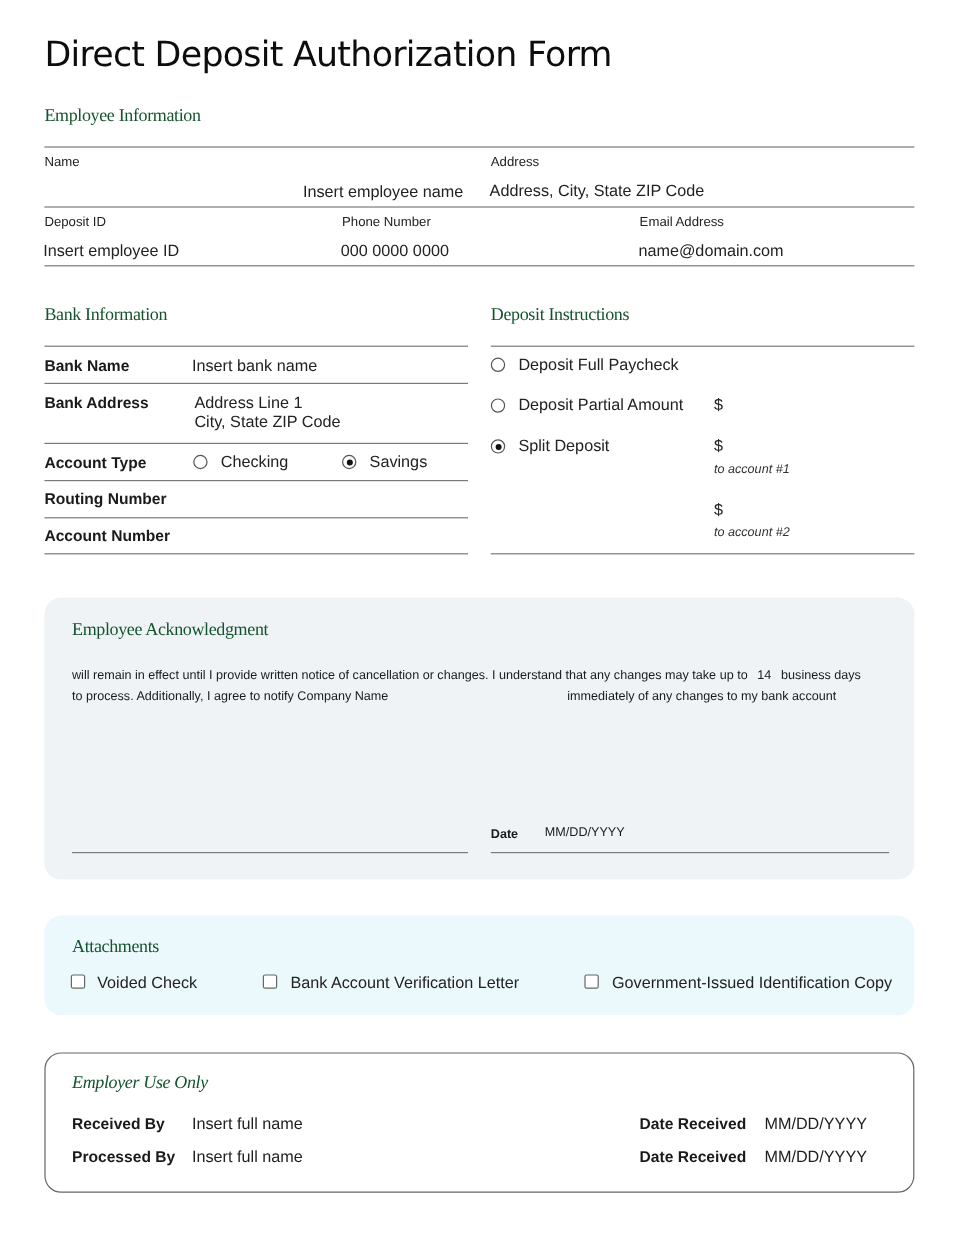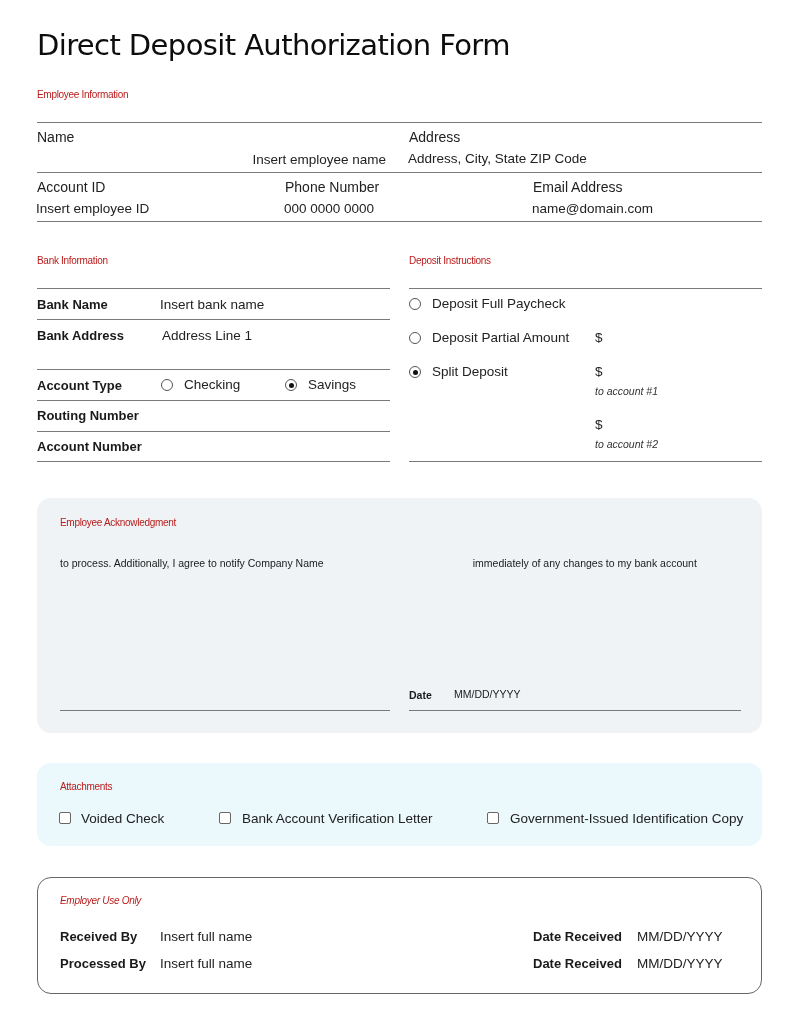--- a/index.html
+++ b/index.html
@@ -1,22 +1,22 @@
 <!DOCTYPE html>
 <html><head>
   <meta charset="utf-8">
   <style>
     * { box-sizing: border-box; margin: 0; padding: 0; }
     html, body { width: 800px; height: 1035px; background: #ffffff; }
     body { font-family: "Liberation Sans", sans-serif; color: #111111; position: relative; overflow: hidden; }
     .abs { position: absolute; }
     .title { left: 37px; top: 28px; font-family: "DejaVu Sans", sans-serif; font-size: 29px; font-weight: 500; letter-spacing: -0.6px; color: #0d0d0d; }
-    .sec-h { font-family: Liberation Sans, sans-serif; font-size: 10px; letter-spacing: -0.3px; color: #b91c1c; }
+    .sec-h { font-family: Liberation Serif, serif; font-size: 15px; letter-spacing: -0.3px; color: #14532d; }
     .hline { position: absolute; height: 1px; background: #7a7a7a; }
-    .lbl-sm { font-size: 14px; color: #222; }
+    .lbl-sm { font-size: 11px; color: #222; }
     .val { font-size: 13.5px; color: #222; }
     .blbl { font-size: 13px; font-weight: bold; color: #1a1a1a; }
     .radio { position: absolute; width: 12px; height: 12px; border: 1px solid #555; border-radius: 50%; background: #fff; }
     .radio.on::after { content: ""; position: absolute; left: 2.5px; top: 2.5px; width: 5px; height: 5px; border-radius: 50%; background: #111; }
     .check { position: absolute; width: 12px; height: 12px; border: 1px solid #666; border-radius: 2px; background: #fff; }
     .ital { font-style: italic; font-size: 10.5px; color: #333; }
     .panel-ack { left: 37px; top: 498px; width: 725px; height: 235px; background: #eff3f6; border-radius: 14px; }
     .panel-att { left: 37px; top: 763px; width: 725px; height: 83px; background: #ebf8fc; border-radius: 14px; }
     .panel-emp { left: 37px; top: 877px; width: 725px; height: 117px; border: 1px solid #666; border-radius: 14px; }
     .ack-text { left: 60px; top: 555px; width: 690px; font-size: 10.5px; line-height: 17px; color: #1a1a1a; }
@@ -29,38 +29,39 @@
 
 <div class="abs sec-h" style="left:37px;top:89px;">Employee Information</div>
 <div class="hline" style="left:37px;top:122px;width:725px;"></div>
 
 <div class="abs lbl-sm" style="left:37px;top:129px;">Name</div>
 <div class="abs val" style="left:36px;top:152px;width:350px;text-align:right;">Insert employee name</div>
 <div class="abs lbl-sm" style="left:409px;top:129px;">Address</div>
 <div class="abs val" style="left:408px;top:151px;width:350px;">Address, City, State ZIP Code</div>
 <div class="hline" style="left:37px;top:172px;width:725px;"></div>
 
-<div class="abs lbl-sm" style="left:37px;top:179px;">Account ID</div>
+<div class="abs lbl-sm" style="left:37px;top:179px;">Deposit ID</div>
 <div class="abs val" style="left:36px;top:201px;width:230px;">Insert employee ID</div>
 <div class="abs lbl-sm" style="left:285px;top:179px;">Phone Number</div>
 <div class="abs val" style="left:284px;top:201px;width:230px;">000 0000 0000</div>
 <div class="abs lbl-sm" style="left:533px;top:179px;">Email Address</div>
 <div class="abs val" style="left:532px;top:201px;width:225px;">name@domain.com</div>
 <div class="hline" style="left:37px;top:221px;width:725px;"></div>
 
 <div class="abs sec-h" style="left:37px;top:255px;">Bank Information</div>
 <div class="hline" style="left:37px;top:288px;width:353px;"></div>
 
 <div class="abs blbl" style="left:37px;top:297px;">Bank Name</div>
 <div class="abs val" style="left:160px;top:297px;width:225px;">Insert bank name</div>
 <div class="hline" style="left:37px;top:319px;width:353px;"></div>
 
 <div class="abs blbl" style="left:37px;top:328px;">Bank Address</div>
 <div class="abs" style="left:162px;top:328px;width:225px;">
   <div class="val">Address Line 1</div>
+  <div class="val" style="margin-top:1px;">City, State ZIP Code</div>
 </div>
 <div class="hline" style="left:37px;top:369px;width:353px;"></div>
 
 <div class="abs blbl" style="left:37px;top:378px;">Account Type</div>
 <div class="radio" style="left:161px;top:379px;"></div>
 <div class="abs val" style="left:184px;top:377px;">Checking</div>
 <div class="radio on" style="left:285px;top:379px;"></div>
 <div class="abs val" style="left:308px;top:377px;">Savings</div>
 <div class="hline" style="left:37px;top:400px;width:353px;"></div>
 
@@ -91,20 +92,25 @@
 
 <div class="abs val" style="left:595px;top:417px;">$</div>
 <div class="abs" style="left:607px;top:415px;width:150px;height:20px;"></div>
 <div class="abs ital" style="left:595px;top:438px;">to account #2</div>
 <div class="hline" style="left:409px;top:461px;width:353px;"></div>
 
 <div class="abs panel-ack"></div>
 <div class="abs sec-h" style="left:60px;top:517px;">Employee Acknowledgment</div>
 <div class="abs ack-text">
   <div style="white-space:nowrap;">
+    <span>will remain in effect until I provide written notice of cancellation or changes. I understand that any changes may take up to</span>
+    <span style="display:inline-block;width:22px;text-align:center;">14</span>
+    <span>business days</span>
+  </div>
+  <div style="white-space:nowrap;">
     <span>to process. Additionally, I agree to notify</span>
     <span style="display:inline-block;width:225px;">Company Name</span><span>immediately of any changes to my bank account</span>
   </div>
 </div>
 
 <div class="abs" style="left:60px;top:675px;width:330px;height:35px;"></div>
 <div class="hline" style="left:60px;top:710px;width:330px;"></div>
 <div class="abs" style="left:409px;top:689px;font-size:10.5px;font-weight:bold;color:#1a1a1a;">Date</div>
 <div class="abs" style="left:454px;top:688px;font-size:10.5px;color:#1a1a1a;">MM/DD/YYYY</div>
 <div class="hline" style="left:409px;top:710px;width:332px;"></div>

